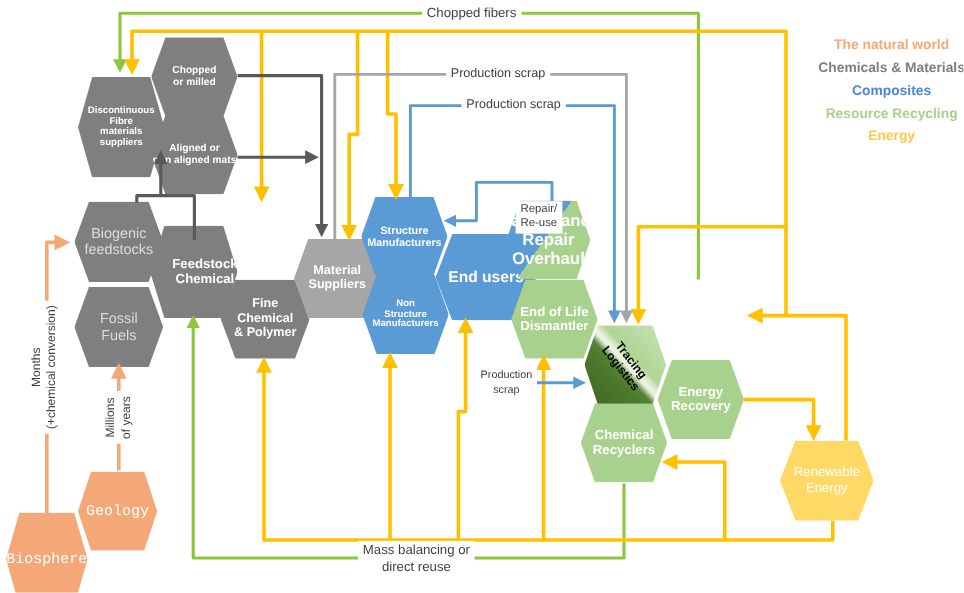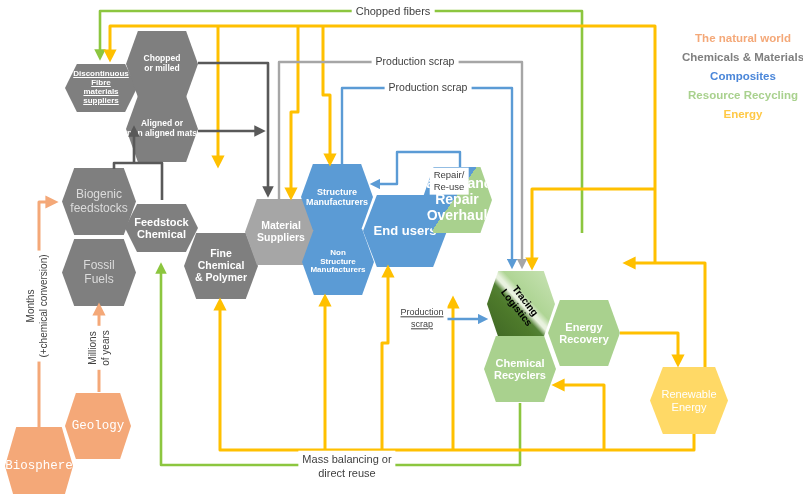--- a/index.html
+++ b/index.html
@@ -31,21 +31,21 @@
        white-space:pre-line;padding:1px 4px;transform:translate(-50%,-50%);}
   .lbl.rot{transform:translate(-50%,-50%) rotate(-90deg);}
   .legend{position:absolute;left:660px;top:32px;width:166px;display:flex;flex-direction:column;
           gap:7px;text-align:center;font-weight:700;font-size:11.5px;}
 </style>
 </head>
 <body>
 
 <div class="stage">
 
-  <div class="hex dark" style="left:65px;top:64px;width:72px;height:48px;font-size:8px;text-decoration:underline;">
+  <div class="hex dark" style="left:65px;top:64px;width:72px;height:84px;font-size:8px;">
       <span class="hx">Discontinuous
 Fibre
 materials
 suppliers</span>
     </div>
   <div class="hex dark" style="left:126px;top:31px;width:72px;height:66px;font-size:8.5px;">
       <span class="hx">Chopped
 or milled</span>
     </div>
   <div class="hex dark" style="left:126px;top:96px;width:72px;height:66px;font-size:8.5px;">
@@ -53,21 +53,21 @@
 non aligned mats</span>
     </div>
   <div class="hex dark soft" style="left:62px;top:168px;width:74px;height:67px;font-size:12px;">
       <span class="hx">Biogenic
 feedstocks</span>
     </div>
   <div class="hex dark soft" style="left:62px;top:239px;width:74px;height:67px;font-size:12px;">
       <span class="hx">Fossil
 Fuels</span>
     </div>
-  <div class="hex dark" style="left:125px;top:204px;width:73px;height:48px;font-size:11px;">
+  <div class="hex dark" style="left:125px;top:188px;width:73px;height:77px;font-size:11px;justify-content:flex-end;">
       <span class="hx">Feedstock
 Chemical</span>
     </div>
   <div class="hex dark" style="left:184px;top:233px;width:74px;height:66px;font-size:10.5px;">
       <span class="hx">Fine
 Chemical
 &amp; Polymer</span>
     </div>
   <div class="hex mid" style="left:245px;top:199px;width:72px;height:66px;font-size:10.5px;text-align:center;">
       <span class="hx">Material
@@ -82,20 +82,24 @@
 Structure
 Manufacturers</span>
     </div>
   <div class="hex blue" style="left:363px;top:195px;width:84px;height:72px;font-size:13px;">
       <span class="hx">End users</span>
     </div>
   <div class="hex split" style="left:422px;top:167px;width:70px;height:66px;font-size:14px;">
       <span class="hx">Maintenance
 Repair
 Overhaul</span>
+    </div>
+  <div class="hex green" style="left:426px;top:233px;width:72px;height:66px;font-size:11px;">
+      <span class="hx">End of Life
+Dismantler</span>
     </div>
   <div class="hex tracinghex" style="left:487px;top:271px;width:68px;height:66px;font-size:10px;">
       <span class="hx">Tracing
 Logistics</span>
     </div>
   <div class="hex green" style="left:548px;top:300px;width:72px;height:66px;font-size:11px;">
       <span class="hx">Energy
 Recovery</span>
     </div>
   <div class="hex green" style="left:484px;top:336px;width:72px;height:66px;font-size:11px;">
@@ -164,21 +168,21 @@
 
     <path class="ln o" d="M39 428 V202 H52" marker-end="url(#m-o)"></path>
     <path class="ln o" d="M99 392 V309" marker-end="url(#m-o)"></path>
   </svg>
 
   <span class="lbl" style="left:393px;top:11px;font-size:11px;">Chopped fibers</span>
   <span class="lbl" style="left:415px;top:62px;font-size:10.5px;">Production scrap</span>
   <span class="lbl" style="left:428px;top:88px;font-size:10.5px;">Production scrap</span>
   <span class="lbl" style="left:449px;top:151px;font-size:9.5px;margin-top:30px;">Repair/
 Re-use</span>
-  <span class="lbl" style="left:422px;top:319px;font-size:9px;text-decoration:underline;">Production
+  <span class="lbl" style="left:422px;top:319px;font-size:9px;">Production
 scrap</span>
   <span class="lbl" style="left:347px;top:466px;font-size:11px;">Mass balancing  or
 direct reuse</span>
   <span class="lbl rot" style="left:37px;top:306px;font-size:10px;">Months
 (+chemical conversion)</span>
   <span class="lbl rot" style="left:99px;top:348px;font-size:10px;">Millions
 of years</span>
 
   <div class="legend">
     <div style="color: rgb(244, 168, 120);">The natural world</div>

